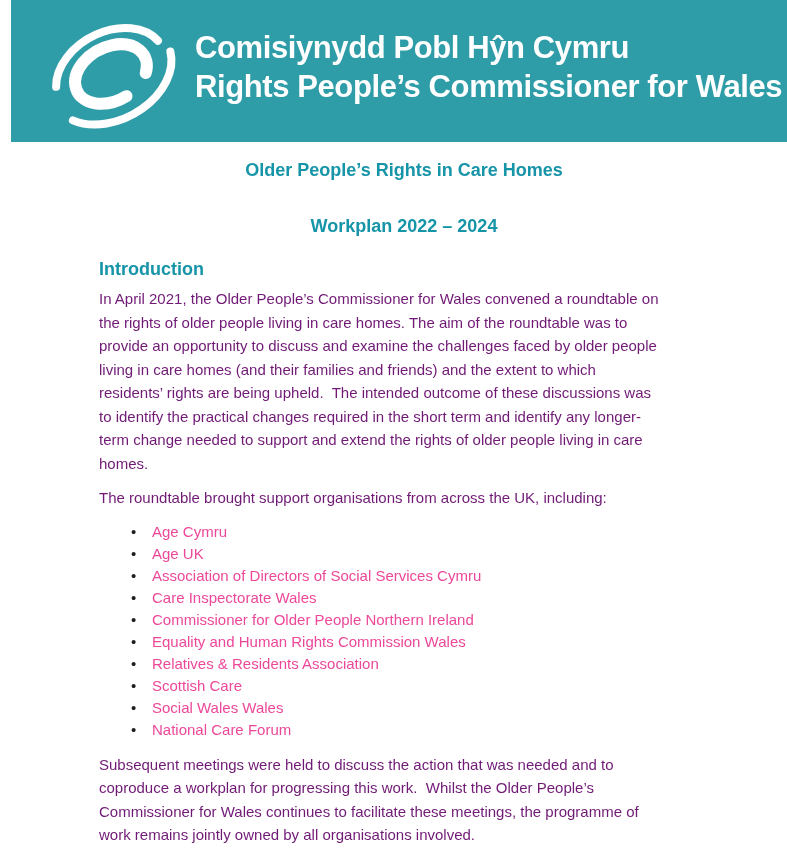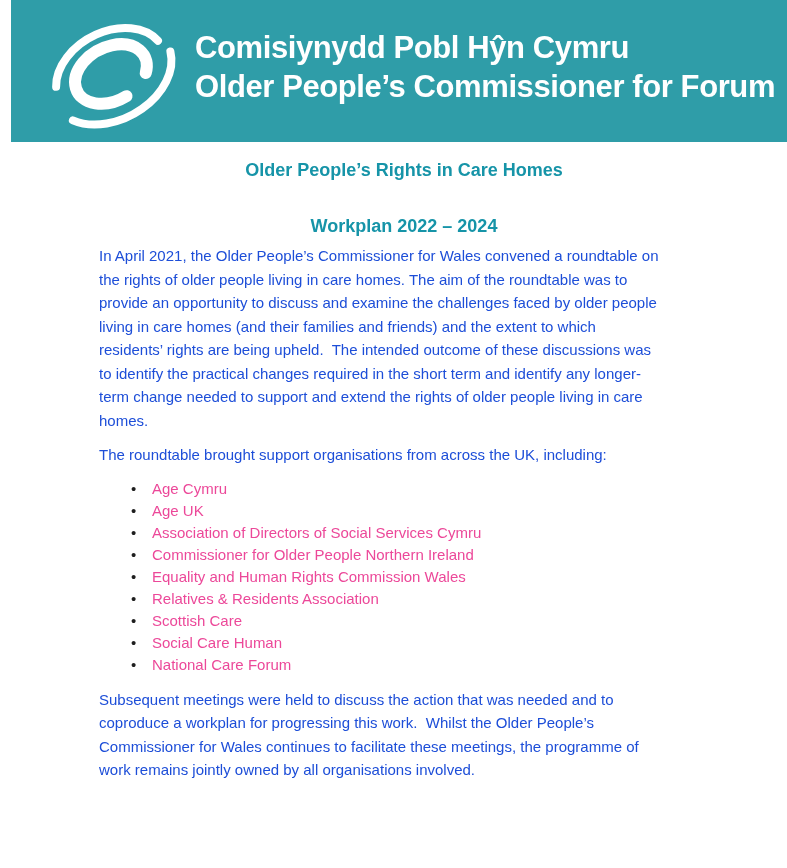--- a/index.html
+++ b/index.html
@@ -64,21 +64,21 @@
     padding: 0 30px 0 88px;
   }
   .section-heading {
     color: var(--heading-teal, #1694A8);
     font-weight: bold;
     font-size: 18px;
     line-height: 22px;
     margin: 21px 0 0 0;
   }
   .para {
-    color: #1d4ed8;
+    color: #701a75;
     font-size: 15px;
     line-height: 23.5px;
     margin: 0;
     white-space: pre-wrap;
     width: 676px;
   }
   .para.p1 { margin-top: 7px; }
   .para.p2 { margin-top: 11px; }
   .para.p3 { margin-top: 12px; }
   .org-list {
@@ -115,49 +115,51 @@
           <path d="M 3.3 26.9 A 38 27 0 1 1 31.1 15.5" stroke-width="12"></path>
 
           <path d="M -54.5 -14.4 A 58 42 0 0 1 57.1 -7.3" stroke-width="8"></path>
 
           <path d="M -55.4 23 A 64 46 0 0 0 63 8" stroke-width="8"></path>
         </g>
       </svg>
     </div>
     <div class="banner-text">
       <div>Comisiynydd Pobl Hŷn Cymru</div>
-      <div>Older People’s Commissioner for Forum</div>
+      <div>Rights People’s Commissioner for Wales</div>
     </div>
   </div>
 
   <div class="doc-title">Older People’s Rights in Care Homes</div>
   <div class="doc-subtitle">Workplan 2022 – 2024</div>
 
   <div class="content">
+    <div class="section-heading">Introduction</div>
 
     <p class="para p1">In April 2021, the Older People’s Commissioner for Wales convened a roundtable on
 the rights of older people living in care homes. The aim of the roundtable was to
 provide an opportunity to discuss and examine the challenges faced by older people
 living in care homes (and their families and friends) and the extent to which
 residents’ rights are being upheld.  The intended outcome of these discussions was
 to identify the practical changes required in the short term and identify any longer-
 term change needed to support and extend the rights of older people living in care
 homes.</p>
 
     <p class="para p2">The roundtable brought support organisations from across the UK, including:</p>
 
     <ul class="org-list">
       <li>Age Cymru</li>
       <li>Age UK</li>
       <li>Association of Directors of Social Services Cymru</li>
+      <li>Care Inspectorate Wales</li>
       <li>Commissioner for Older People Northern Ireland</li>
       <li>Equality and Human Rights Commission Wales</li>
       <li>Relatives &amp; Residents Association</li>
       <li>Scottish Care</li>
-      <li>Social Care Human</li>
+      <li>Social Wales Wales</li>
       <li>National Care Forum</li>
     </ul>
 
     <p class="para p3">Subsequent meetings were held to discuss the action that was needed and to
 coproduce a workplan for progressing this work.  Whilst the Older People’s
 Commissioner for Wales continues to facilitate these meetings, the programme of
 work remains jointly owned by all organisations involved.</p>
   </div>
 
 </div>

